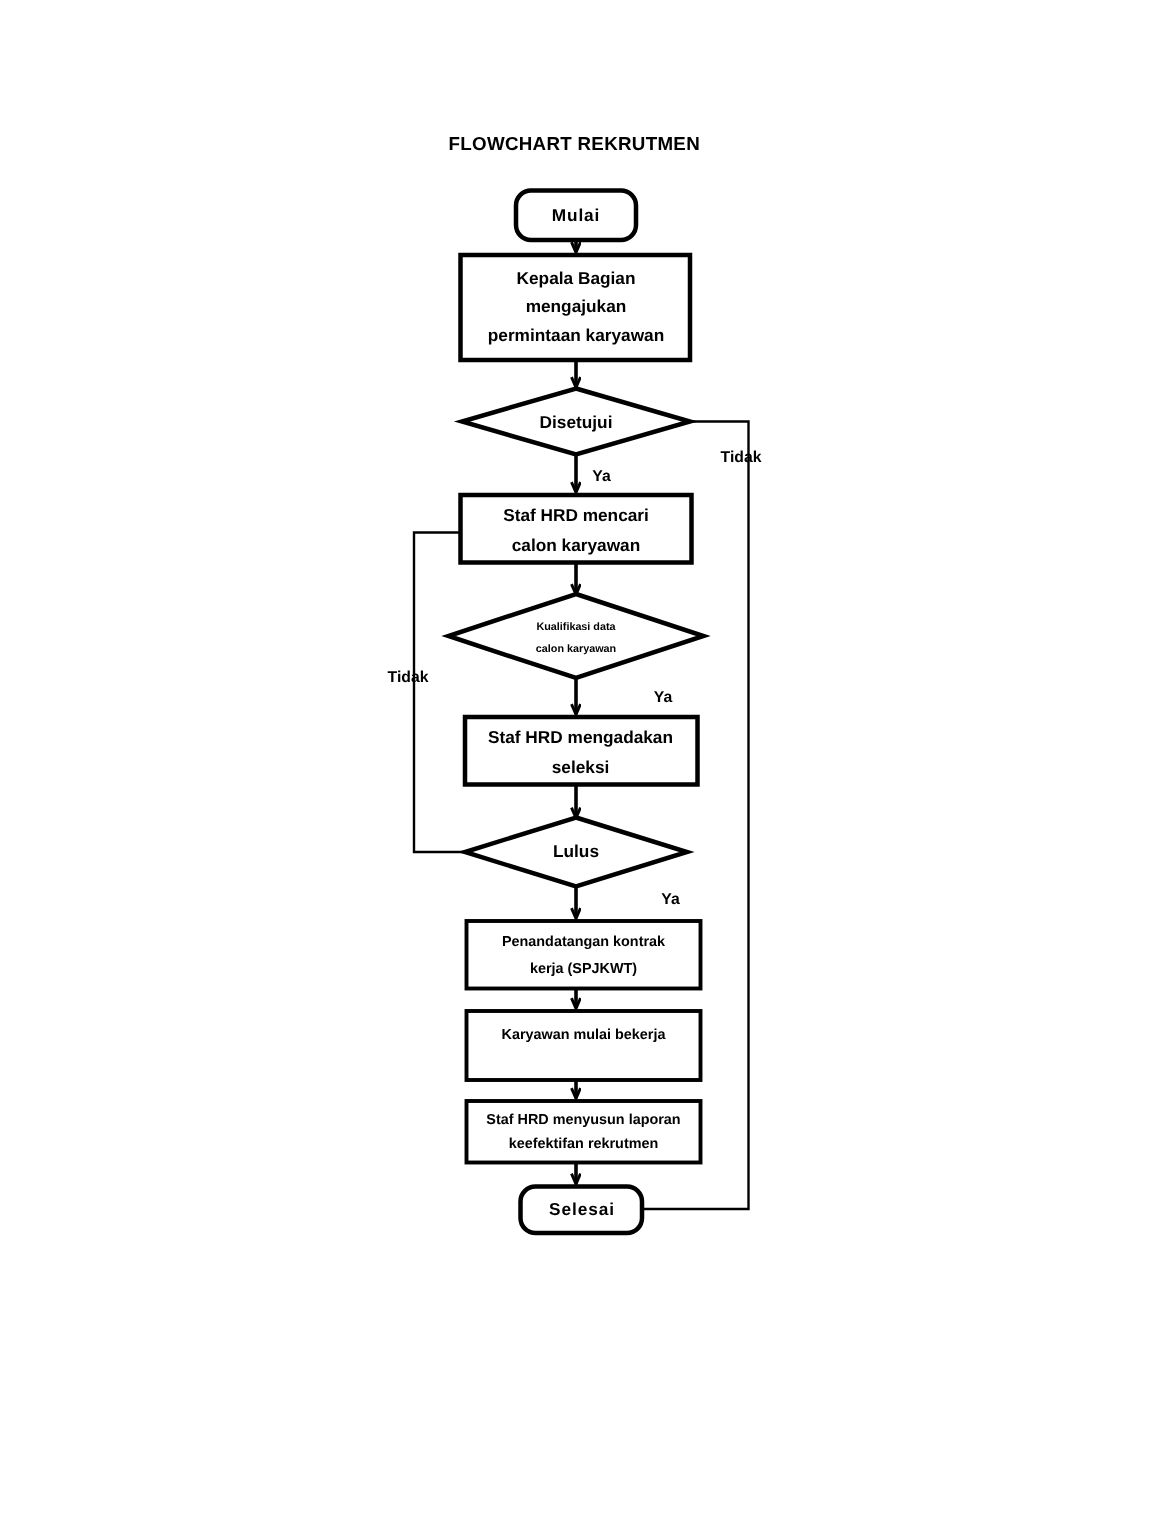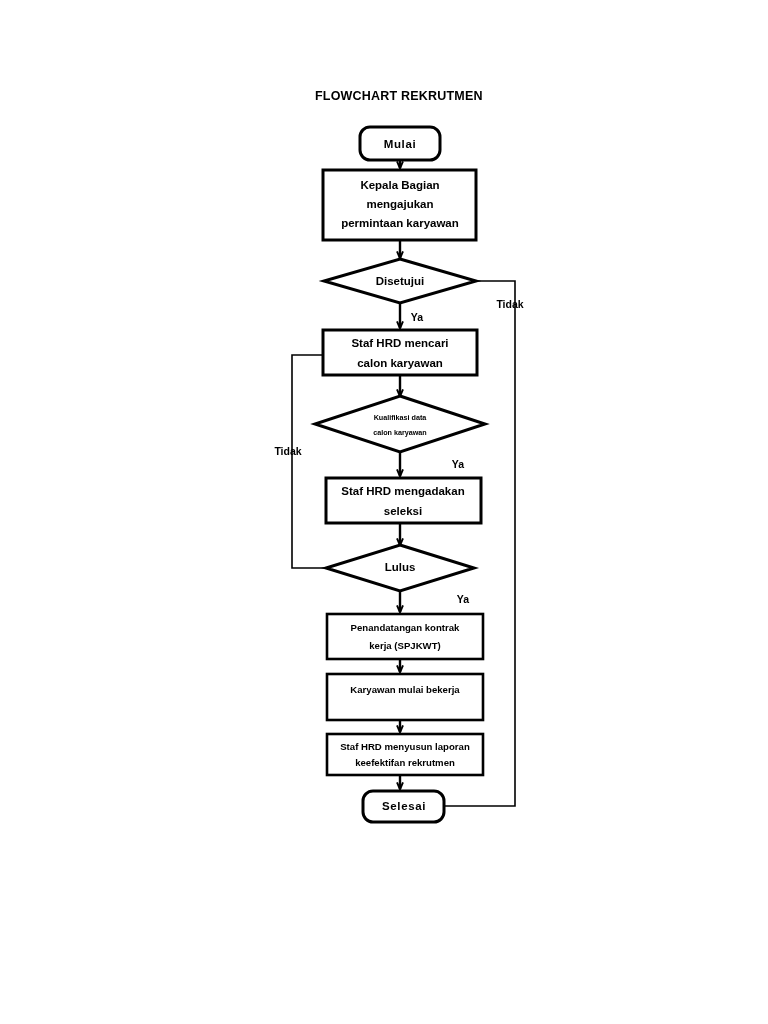--- a/index.html
+++ b/index.html
@@ -12,21 +12,20 @@
     height: 1024px;
     font-family: "Liberation Sans", sans-serif;
     color: #000000;
     overflow: hidden;
   }
   #page {
     position: relative;
     width: 612px;
     height: 1024px;
     background: #ffffff;
-    margin-left: 16px;
   }
   #flowchart-svg {
     position: absolute;
     left: 0;
     top: 0;
     width: 768px;
     height: 1024px;
   }
   .chart-title {
     font-size: 12.5px;

